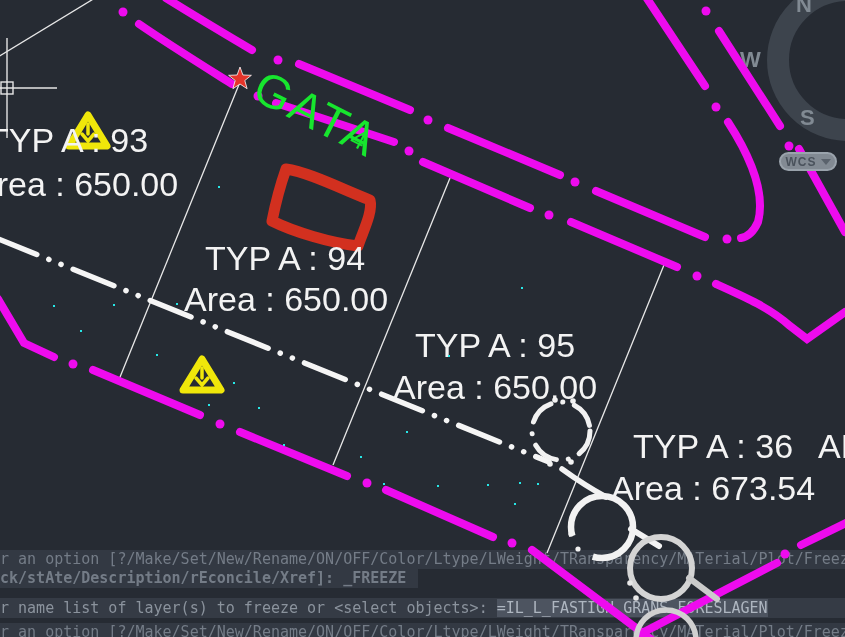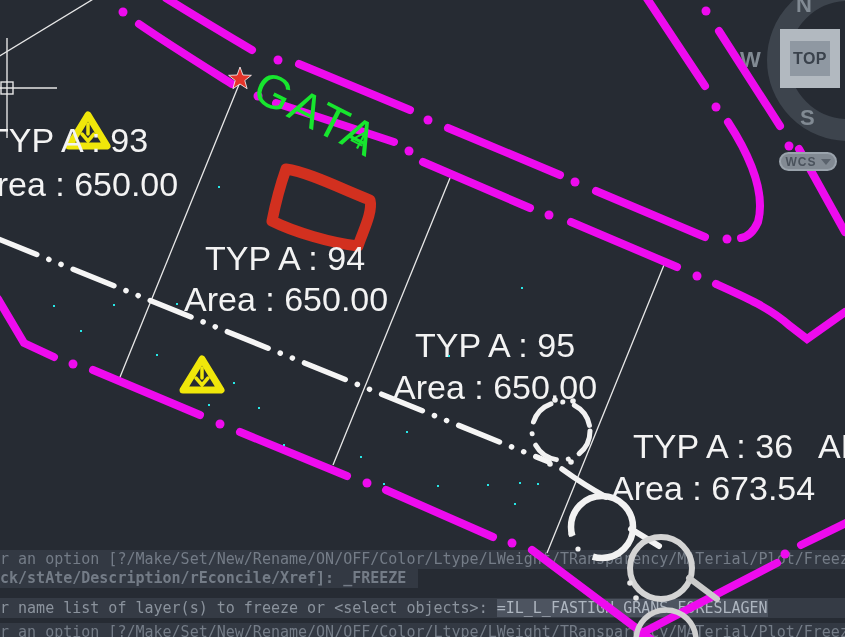--- a/index.html
+++ b/index.html
@@ -38,23 +38,20 @@
   <div class="cmdrow row-a" style="top:569px;width:418px;font-weight:bold;">ck/stAte/Description/rEconcile/Xref]: _FREEZE</div>
   <div class="cmdrow row3" style="top:598px;width:845px;height:20px;line-height:20px;"><span>r name list of layer(s) to freeze or &lt;select objects&gt;: </span><span class="hl">=IL_L_FASTIGH_GRANS_FORESLAGEN</span></div>
   <div class="cmdrow row-a" style="top:623px;width:845px;">r an option [?/Make/Set/New/Rename/ON/OFF/Color/Ltype/LWeight/TRansparency/MATerial/Plot/Freeze</div>
 
   <svg class="layer" width="845" height="637" style="z-index:1">
     <circle cx="848" cy="60" r="70" fill="none" stroke="#3d444d" stroke-width="22"></circle>
   </svg>
   <div class="vc-letter" style="left:796px;top:-8px;">N</div>
   <div class="vc-letter" style="left:740px;top:47px;">W</div>
   <div class="vc-letter" style="left:800px;top:105px;">S</div>
-  <div class="vc-face">
-    <div class="vc-inner">TOP</div>
-  </div>
 
   <svg class="layer" width="845" height="637" style="z-index:2">
 
     <g stroke="#e8e8e8" stroke-width="1.3" fill="none">
       <path d="M95,-2 L-2,57"></path>
       <path d="M240,82 L118,382"></path>
       <path d="M450,178 L333,465"></path>
       <path d="M666,260 L547,553"></path>
     </g>
 

